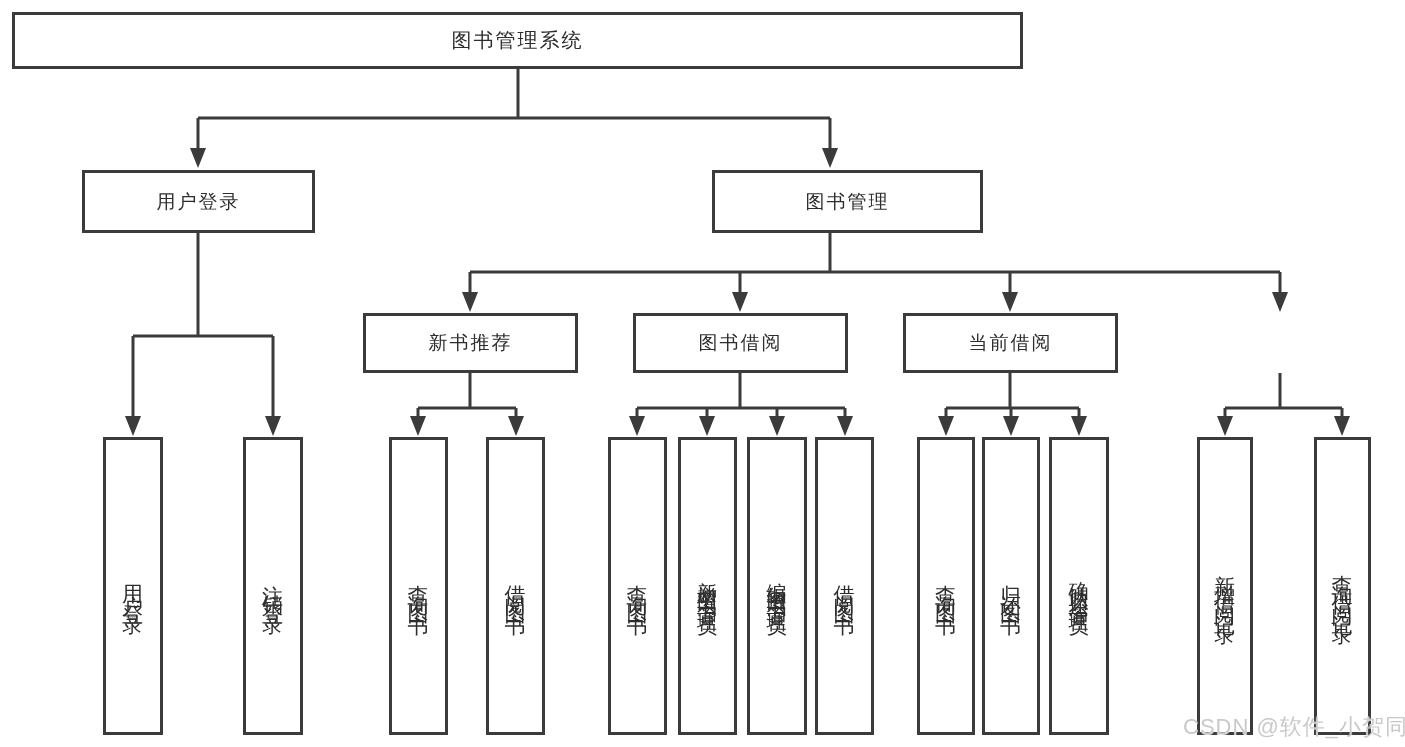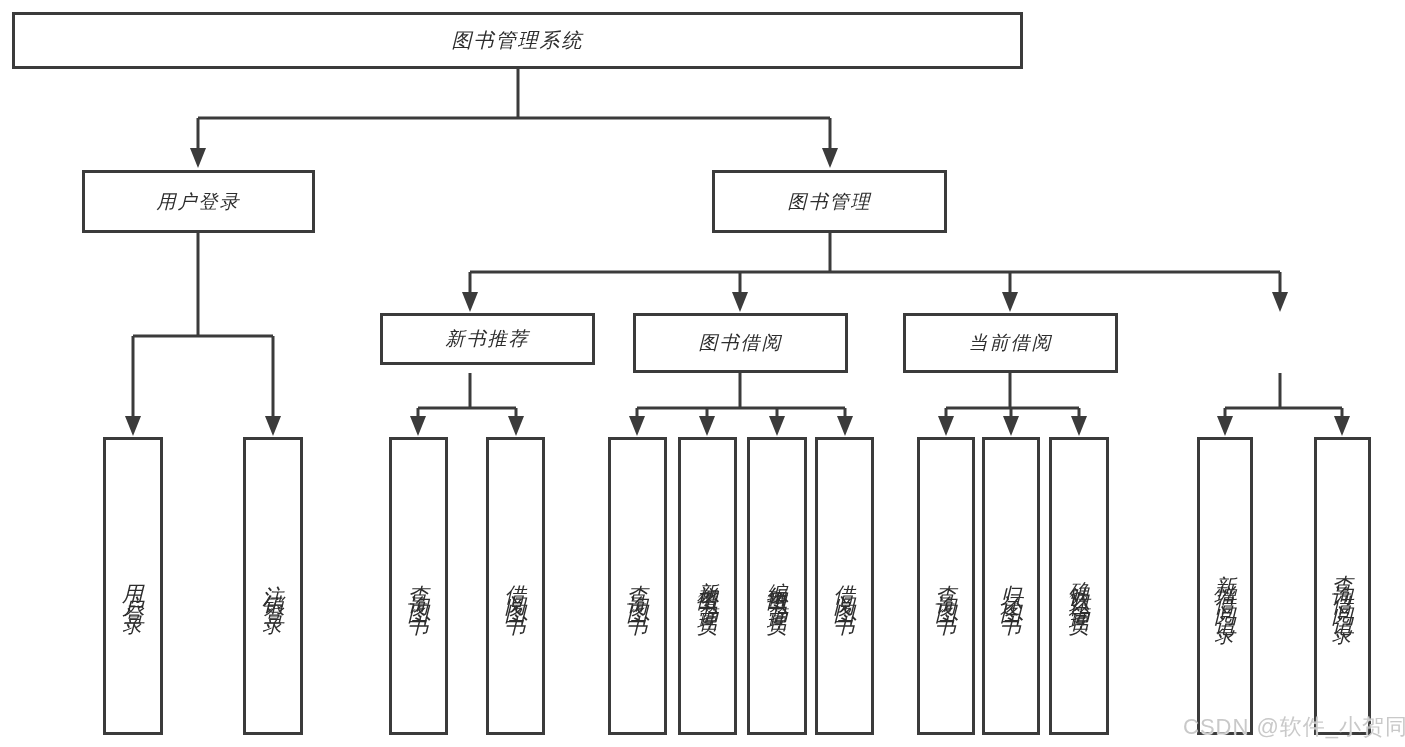--- a/index.html
+++ b/index.html
@@ -24,21 +24,20 @@
   .box {
     position: absolute;
     box-sizing: border-box;
     border: 3px solid #3b3b3b;
     background: #ffffff;
     color: #2d2d2d;
     display: flex;
     align-items: center;
     justify-content: center;
     text-align: left;
-    font-style: italic;
   }
   .hnode {
     font-size: 19px;
     letter-spacing: 2px;
   }
   .root-node {
     font-size: 20px;
     letter-spacing: 2px;
   }
   .leaf {
@@ -138,23 +137,23 @@
       <polygon points="1071,416 1087,416 1079,436"></polygon>
 
       <polygon points="1217,416 1233,416 1225,436"></polygon>
       <polygon points="1334,416 1350,416 1342,436"></polygon>
     </g>
   </svg>
 
   <div class="box root-node" style="left:12px;top:12px;width:1011px;height:57px">图书管理系统</div>
 
   <div class="box hnode" style="left:82px;top:170px;width:233px;height:63px">用户登录</div>
-  <div class="box hnode" style="left:712px;top:170px;width:235px;height:63px">图书管理</div>
+  <div class="box hnode" style="left:712px;top:170px;width:271px;height:63px">图书管理</div>
 
-  <div class="box hnode" style="left:380px;top:313px;width:215px;height:52px">新书推荐</div>
+  <div class="box hnode" style="left:363px;top:313px;width:215px;height:60px">新书推荐</div>
   <div class="box hnode" style="left:903px;top:313px;width:215px;height:60px">当前借阅</div>
   <div class="box hnode" style="left:633px;top:313px;width:215px;height:60px">图书借阅</div>
 
   <div class="box leaf" style="left:103px;top:437px;width:60px;height:298px">用户登录</div>
   <div class="box leaf" style="left:243px;top:437px;width:60px;height:298px">注销登录</div>
 
   <div class="box leaf" style="left:389px;top:437px;width:59px;height:298px">查询图书</div>
   <div class="box leaf" style="left:486px;top:437px;width:59px;height:298px">借阅图书</div>
 
   <div class="box leaf" style="left:608px;top:437px;width:59px;height:298px">查询图书</div>

